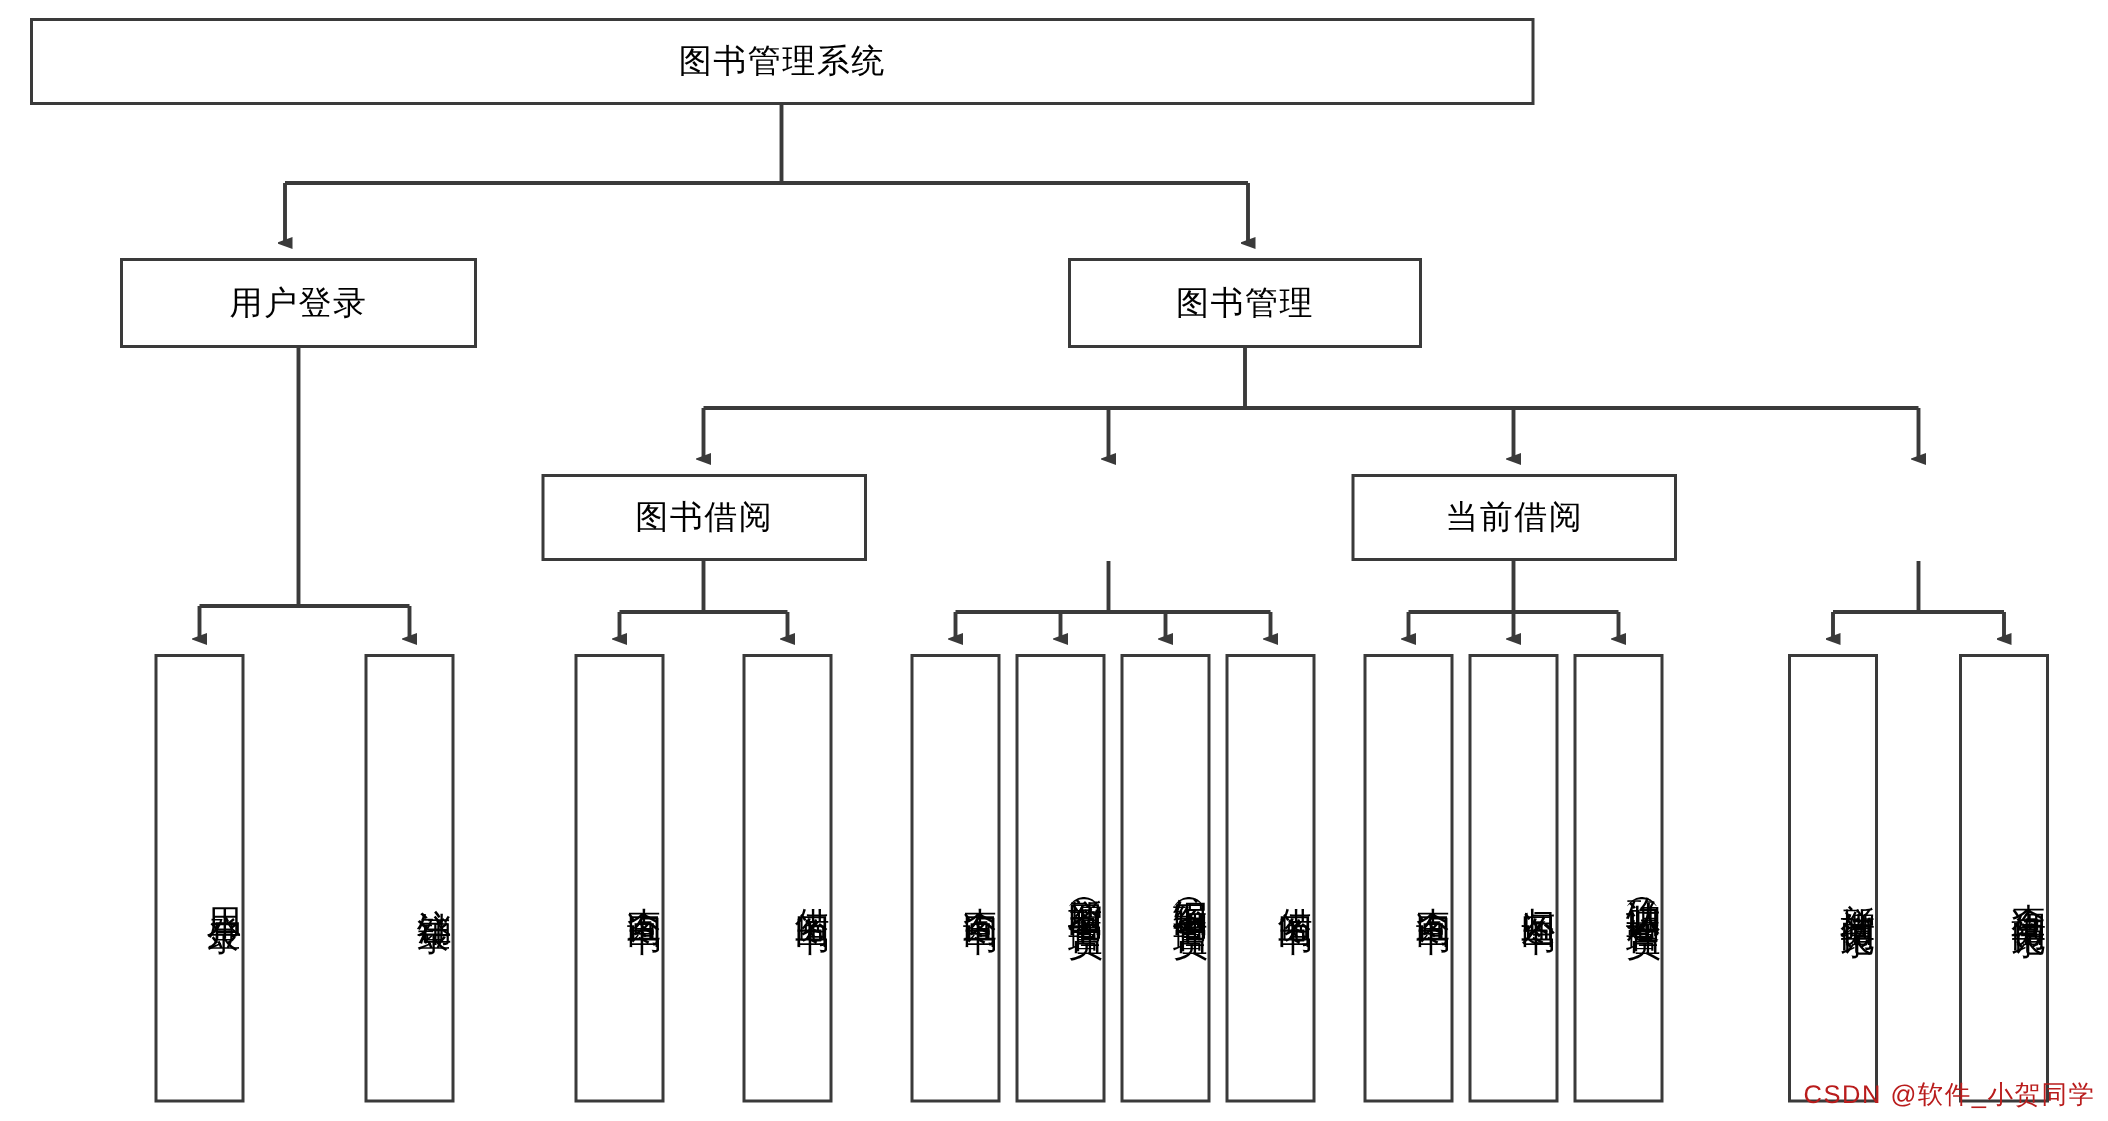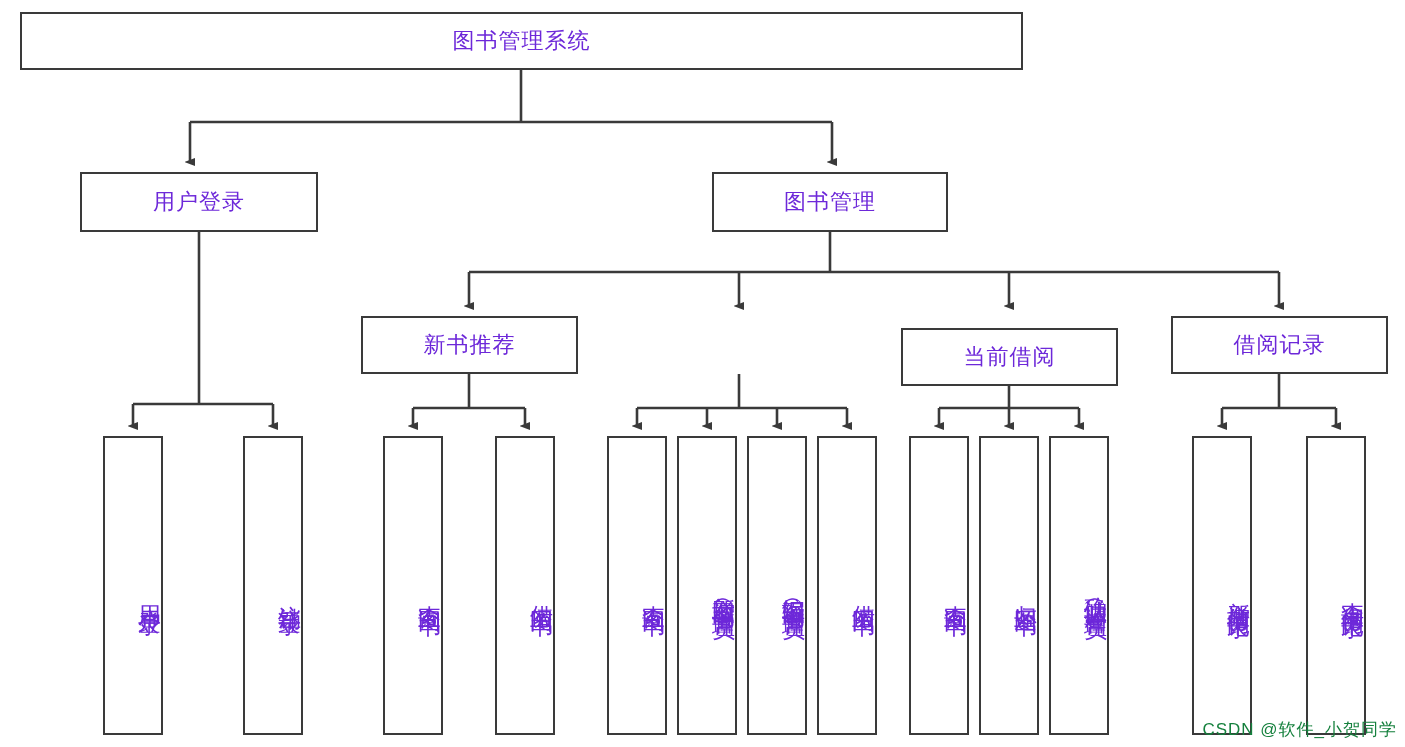--- a/index.html
+++ b/index.html
@@ -13,21 +13,21 @@
   }
   #diagram{position:absolute;left:0;top:0;width:1405px;height:747px;}
   .node{
     position:absolute;
     box-sizing:border-box;
     border:2px solid #3a3a3a;
     background:#ffffff;
     display:flex;
     align-items:center;
     justify-content:center;
-    color:#6d28d9;
+    color:#000000;
   }
   .node.h{
     font-size:22px;
     letter-spacing:1px;
   }
   .node.v{
     writing-mode:vertical-rl;
     text-orientation:upright;
     font-size:23px;
     letter-spacing:3px;
@@ -40,21 +40,21 @@
     writing-mode:vertical-rl;
     text-orientation:upright;
     display:block;
     white-space:nowrap;
   }
   .svg-layer{position:absolute;left:0;top:0;width:1405px;height:747px;pointer-events:none;}
   .watermark{
     position:absolute;
     right:8px;bottom:6px;
     font-size:17px;
-    color:#15803d;
+    color:#b91c1c;
     letter-spacing:1px;
     white-space:nowrap;
   }
 </style>
 </head>
 <body>
 
 <div id="diagram">
 
   <svg class="svg-layer" viewBox="0 0 1405 747">
@@ -112,27 +112,24 @@
   </div>
 
   <div class="node h" style="left:80px;top:172px;width:238px;height:60px;">
     <span>用户登录</span>
   </div>
   <div class="node h" style="left:712px;top:172px;width:236px;height:60px;text-align:right;">
     <span>图书管理</span>
   </div>
 
   <div class="node h" style="left:361px;top:316px;width:217px;height:58px;">
-    <span>新书推荐</span>
+    <span>图书借阅</span>
   </div>
-  <div class="node h" style="left:901px;top:316px;width:217px;height:58px;margin-top:12px;">
+  <div class="node h" style="left:901px;top:316px;width:217px;height:58px;">
     <span>当前借阅</span>
-  </div>
-  <div class="node h" style="left:1171px;top:316px;width:217px;height:58px;">
-    <span>借阅记录</span>
   </div>
 
   <div class="node v" style="left:103px;top:436px;width:60px;height:299px;">
     <span class="vtext">用户登录</span>
   </div>
   <div class="node v" style="left:243px;top:436px;width:60px;height:299px;">
     <span class="vtext">注销登录</span>
   </div>
 
   <div class="node v" style="left:383px;top:436px;width:60px;height:299px;">

